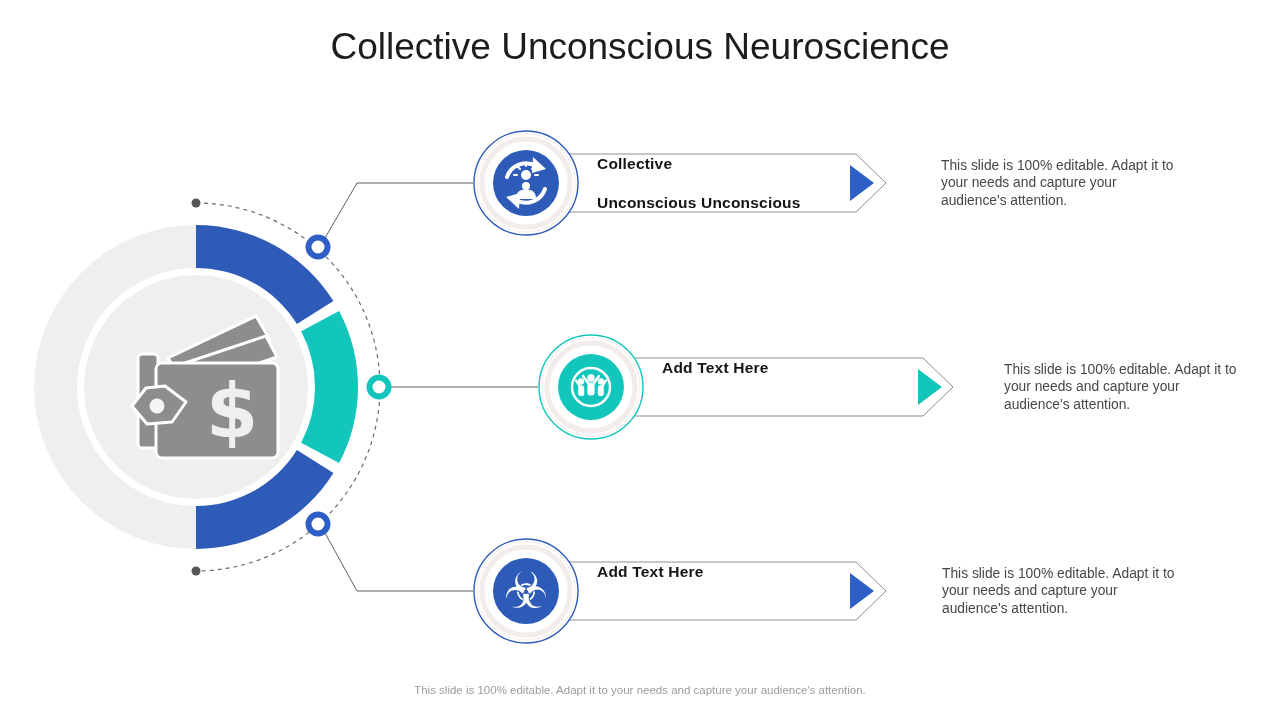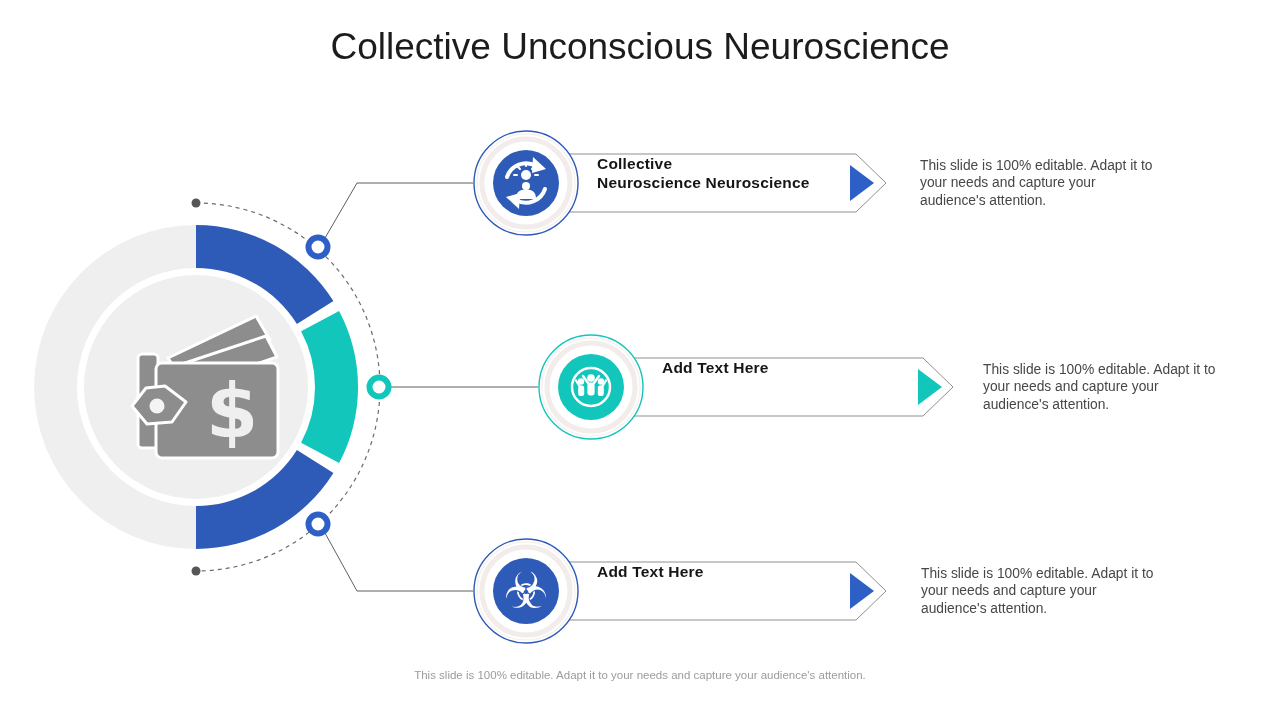--- a/index.html
+++ b/index.html
@@ -27,45 +27,46 @@
   .graphic-svg {
     position: absolute;
     top: 0;
     left: 0;
   }
   .banner-label {
     position: absolute;
     height: 58px;
     display: flex;
     flex-direction: column;
-    justify-content: flex-start;
+    justify-content: space-between;
     font-size: 15.5px;
     font-weight: 700;
     color: #151515;
     line-height: 19px;
     letter-spacing: 0.2px;
     white-space: nowrap;
   }
   .banner-label-1 { left: 597px; top: 154px; }
   .banner-label-2 { left: 662px; top: 358px; }
   .banner-label-3 { left: 597px; top: 562px; }
   .description {
     position: absolute;
     font-size: 13.8px;
     color: #474747;
     line-height: 17.4px;
     white-space: nowrap;
+    margin-left: 21px;
   }
   .description-1 { left: 920px; top: 157px; }
   .description-2 { left: 983px; top: 361px; }
   .description-3 { left: 921px; top: 565px; }
   .footer-note {
     position: absolute;
     left: 0;
-    top: 669px;
+    top: 684px;
     width: 1280px;
     text-align: center;
     font-size: 11.5px;
     color: #9c9c9c;
   }
   
   .seg-blue   { fill: #2e5bb8; }
   .seg-teal   { fill: #12c6bc; }
   .dashed-arc { fill: none; stroke: #6a6a6a; stroke-width: 1.2; stroke-dasharray: 4 4; }
   .end-dot    { fill: #565656; }
@@ -186,21 +187,21 @@
       <circle class="circ-outer-blue" cx="526" cy="591" r="52"></circle>
       <circle class="circ-ring" cx="526" cy="591" r="44"></circle>
       <circle class="circ-ring2" cx="526" cy="591" r="49"></circle>
       <circle class="disc-blue" cx="526" cy="591" r="33"></circle>
       <text x="526" y="608" font-size="50" text-anchor="middle" fill="#ffffff" font-family="DejaVu Sans, sans-serif">☣</text>
     </g>
   </svg>
 
   <div class="banner-label banner-label-1">
     <span>Collective</span>
-    <span>Neuroscience Neuroscience</span>
+    <span>Unconscious Unconscious</span>
   </div>
   <div class="banner-label banner-label-2">
     <span>Add Text Here</span>
   </div>
   <div class="banner-label banner-label-3">
     <span>Add Text Here</span>
   </div>
 
   <div class="description description-1">
     <div>This slide is 100% editable. Adapt it to</div>

